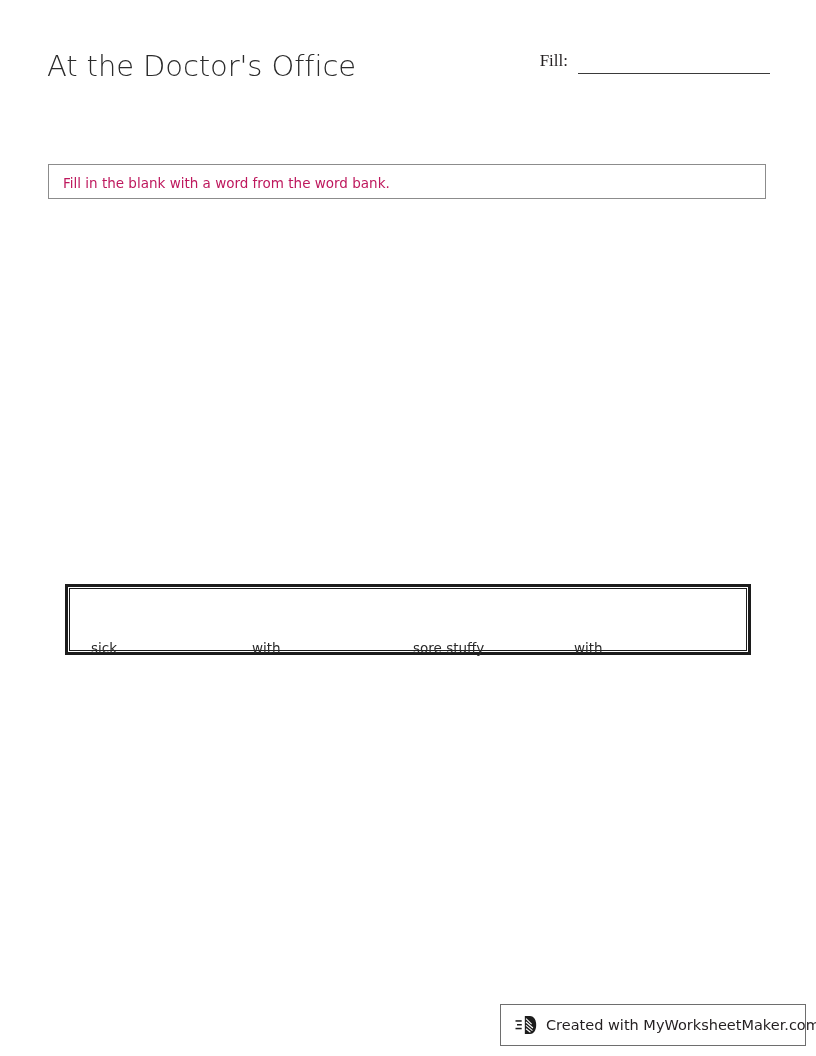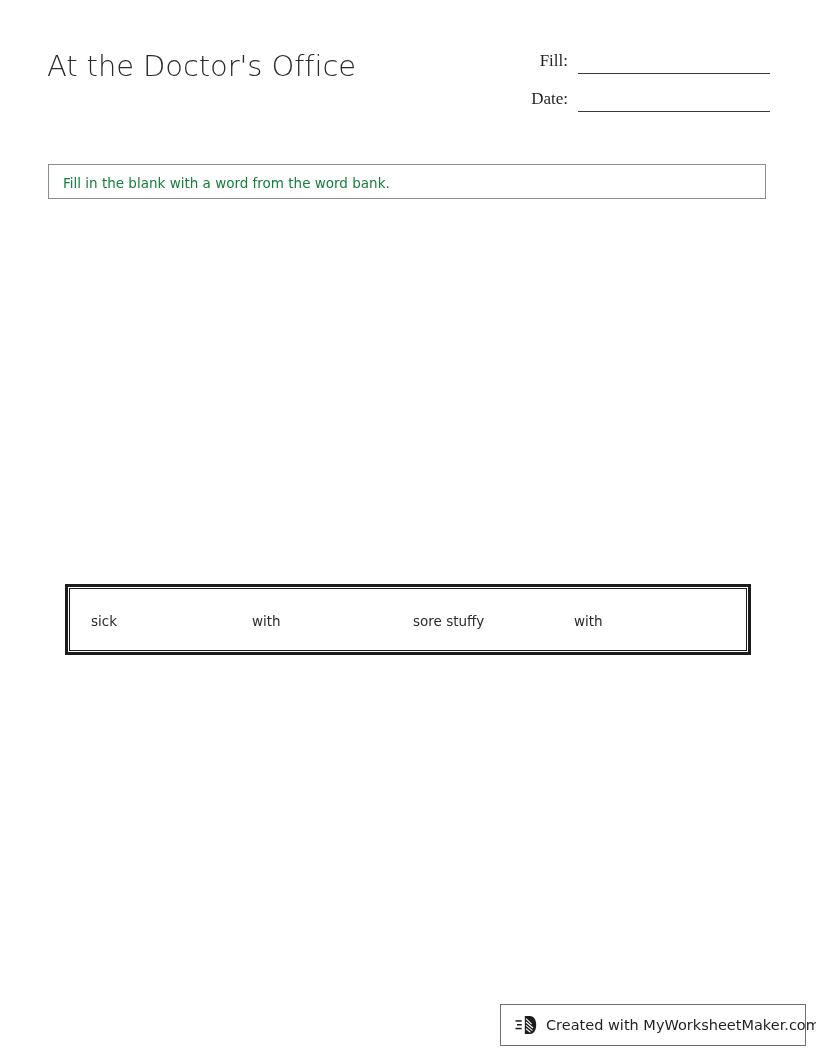--- a/index.html
+++ b/index.html
@@ -90,21 +90,21 @@
     background: #ffffff;
     box-sizing: border-box;
   }
   .instruction-text {
     position: absolute;
     left: 14px;
     top: 9px;
     font-family: "DejaVu Sans", sans-serif;
     font-size: 13.5px;
     font-weight: 400;
-    color: #15803d;
+    color: #be185d;
     line-height: 18px;
     white-space: nowrap;
   }
 
   
   .content-area {
     position: absolute;
     left: 48px;
     top: 210px;
     width: 718px;
@@ -126,26 +126,26 @@
   .word-bank-inner {
     width: 100%;
     height: 100%;
     box-sizing: border-box;
     border: 1px solid #1c1c1c;
     background: #ffffff;
     position: relative;
   }
   .word-bank-grid {
     position: absolute;
-    left: 0; top: 1px;
+    left: 0; top: 12px;
     width: 100%;
     height: 100%;
     display: flex;
     flex-direction: column;
-    justify-content: center;
+    justify-content: flex-end;
     padding-left: 21px;
     box-sizing: border-box;
   }
   .word-row {
     display: flex;
     height: 29px;
     align-items: center;
   }
   .word-cell {
     width: 161px;
@@ -198,24 +198,20 @@
 
     <div class="worksheet-title">At the Doctor's Office</div>
 
     <div class="name-date-block">
 
       <div class="field-row">
         <span class="field-label">Fill:</span>
         <span class="field-rule"></span>
       </div>
 
-      <div class="field-row">
-        <span class="field-label">Date:</span>
-        <span class="field-rule"></span>
-      </div>
 
     </div>
   </div>
 
   <div class="instruction-box">
     <div class="instruction-text">Fill in the blank with a word from the word bank.</div>
   </div>
 
   <div class="content-area"></div>
 

